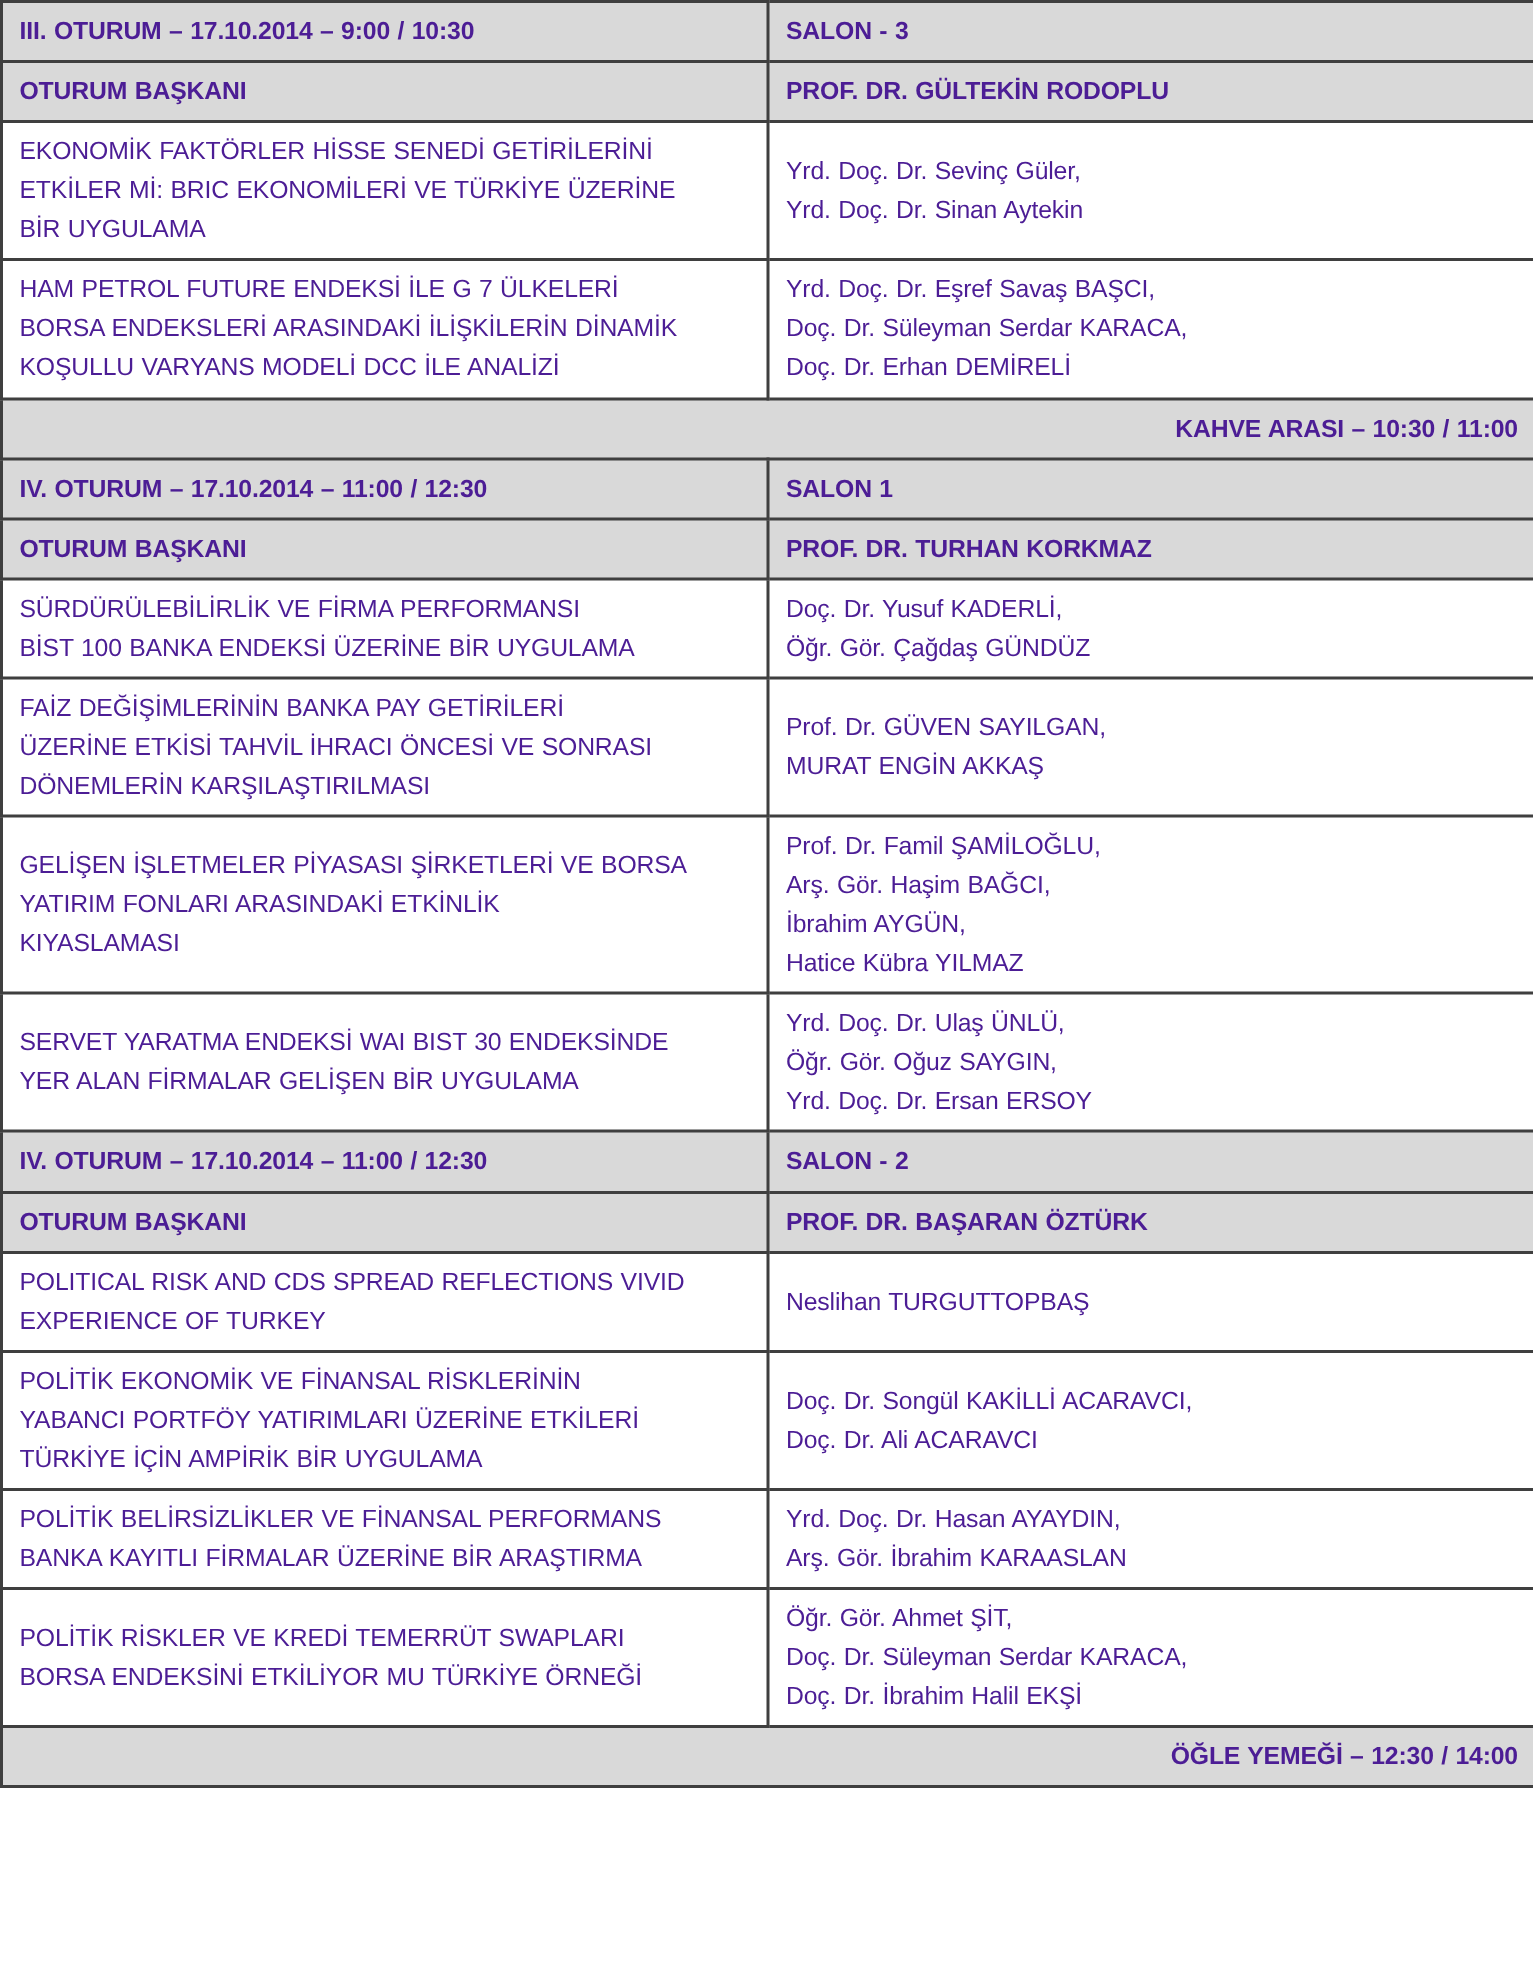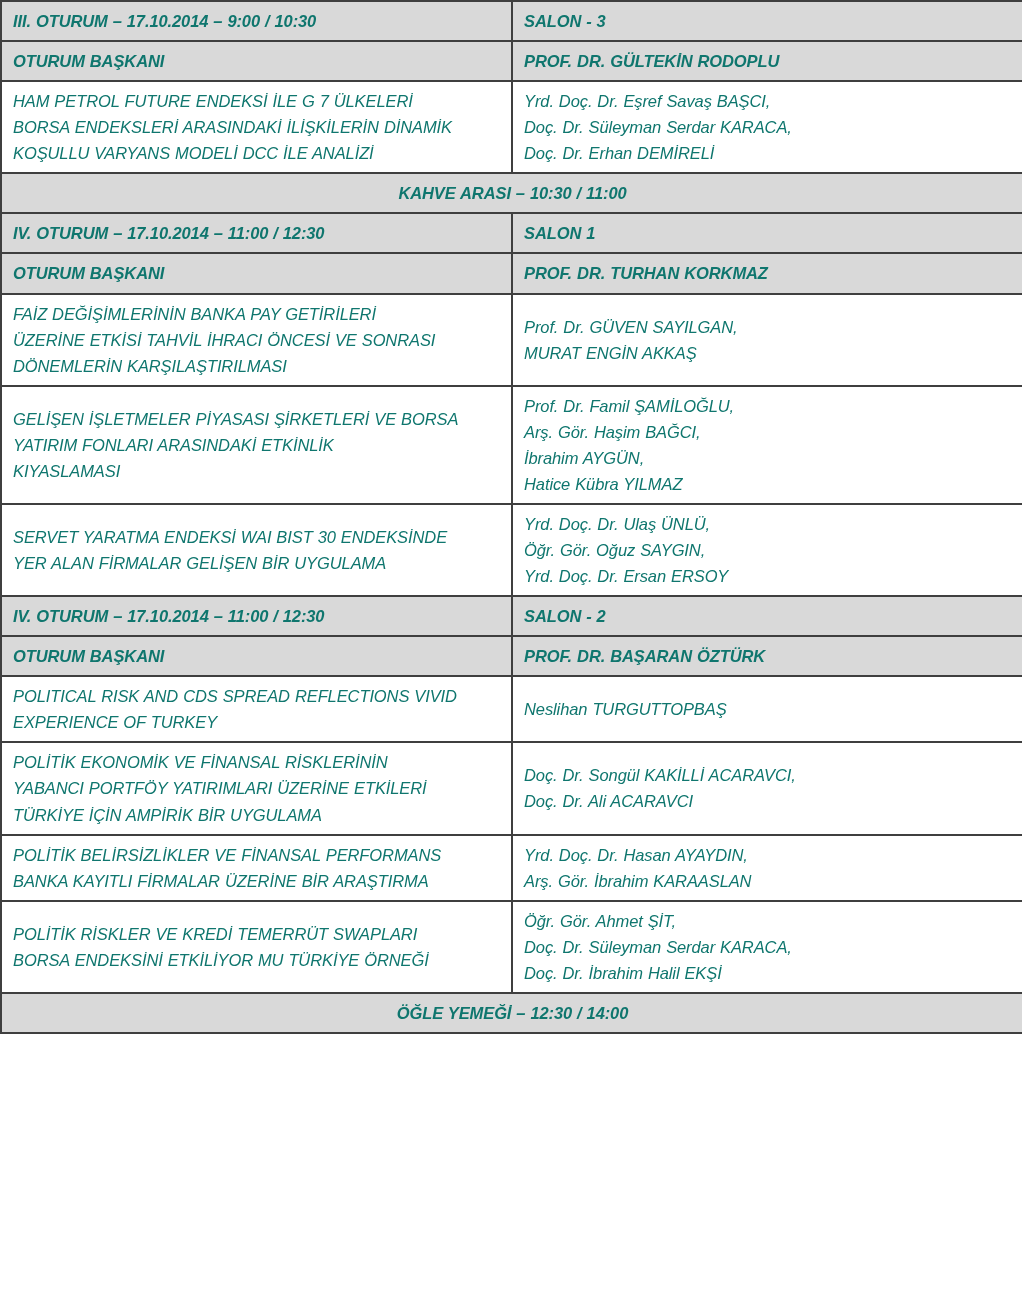--- a/index.html
+++ b/index.html
@@ -39,73 +39,94 @@
   tr.break td {
     background: #d9d9d9;
     font-weight: bold;
     font-size: 18.5px;
     letter-spacing: 0.1px;
     padding-top: 7px;
     padding-bottom: 7px;
     line-height: 1.3;
   }
   tr.break td {
-    text-align: center;
+    text-align: right;
   }
 
   
   tr.paper td {
     background: #ffffff;
     font-weight: normal;
   }
   tr.paper td.title-cell { letter-spacing: -0.15px; }
   tr.paper td.people-cell { letter-spacing: -0.05px; }
 
   .line { display: block; white-space: nowrap; }
   .line:empty { display: none; }
 </style>
-<style>tr.session td, tr.chair td, tr.break td{background:#D9D9D9;}tr.paper td{background:#FFFFFF;}#schedule td{border-color:#3F3F3F;color:#0f766e;font-style:italic;}</style></head>
+<style>tr.session td, tr.chair td, tr.break td{background:#D9D9D9;}tr.paper td{background:#FFFFFF;}#schedule td{border-color:#3F3F3F;color:#4c1d95;}</style></head>
 <body>
 
 <table id="schedule">
   <colgroup>
     <col class="c-title">
     <col class="c-people">
   </colgroup>
   <tbody id="schedule-body">
       <tr class="session">
         <td>III. OTURUM – 17.10.2014 – 9:00 / 10:30</td>
         <td>SALON - 3</td>
       </tr>
       <tr class="chair">
         <td>OTURUM BAŞKANI</td>
         <td>PROF. DR. GÜLTEKİN RODOPLU</td>
       </tr>
       <tr class="paper">
         <td class="title-cell">
+          <span class="line">EKONOMİK FAKTÖRLER HİSSE SENEDİ GETİRİLERİNİ</span>
+          <span class="line">ETKİLER Mİ: BRIC EKONOMİLERİ VE TÜRKİYE ÜZERİNE</span>
+          <span class="line">BİR UYGULAMA</span>
+        </td>
+        <td class="people-cell">
+          <span class="line">Yrd. Doç. Dr. Sevinç Güler,</span>
+          <span class="line">Yrd. Doç. Dr. Sinan Aytekin</span>
+        </td>
+      </tr>
+      <tr class="paper">
+        <td class="title-cell">
           <span class="line">HAM PETROL FUTURE ENDEKSİ İLE G 7 ÜLKELERİ</span>
           <span class="line">BORSA ENDEKSLERİ ARASINDAKİ İLİŞKİLERİN DİNAMİK</span>
           <span class="line">KOŞULLU VARYANS MODELİ DCC İLE ANALİZİ</span>
         </td>
         <td class="people-cell">
           <span class="line">Yrd. Doç. Dr. Eşref Savaş BAŞCI,</span>
           <span class="line">Doç. Dr. Süleyman Serdar KARACA,</span>
           <span class="line">Doç. Dr. Erhan DEMİRELİ</span>
         </td>
       </tr>
       <tr class="break">
         <td colspan="2">KAHVE ARASI – 10:30 / 11:00</td>
       </tr>
       <tr class="session">
         <td>IV. OTURUM – 17.10.2014 – 11:00 / 12:30</td>
         <td>SALON 1</td>
       </tr>
       <tr class="chair">
         <td>OTURUM BAŞKANI</td>
         <td>PROF. DR. TURHAN KORKMAZ</td>
+      </tr>
+      <tr class="paper">
+        <td class="title-cell">
+          <span class="line">SÜRDÜRÜLEBİLİRLİK VE FİRMA PERFORMANSI</span>
+          <span class="line">BİST 100 BANKA ENDEKSİ ÜZERİNE BİR UYGULAMA</span>
+        </td>
+        <td class="people-cell">
+          <span class="line">Doç. Dr. Yusuf KADERLİ,</span>
+          <span class="line">Öğr. Gör. Çağdaş GÜNDÜZ</span>
+        </td>
       </tr>
       <tr class="paper">
         <td class="title-cell">
           <span class="line">FAİZ DEĞİŞİMLERİNİN BANKA PAY GETİRİLERİ</span>
           <span class="line">ÜZERİNE ETKİSİ TAHVİL İHRACI ÖNCESİ VE SONRASI</span>
           <span class="line">DÖNEMLERİN KARŞILAŞTIRILMASI</span>
         </td>
         <td class="people-cell">
           <span class="line">Prof. Dr. GÜVEN SAYILGAN,</span>
           <span class="line">MURAT ENGİN AKKAŞ</span>

